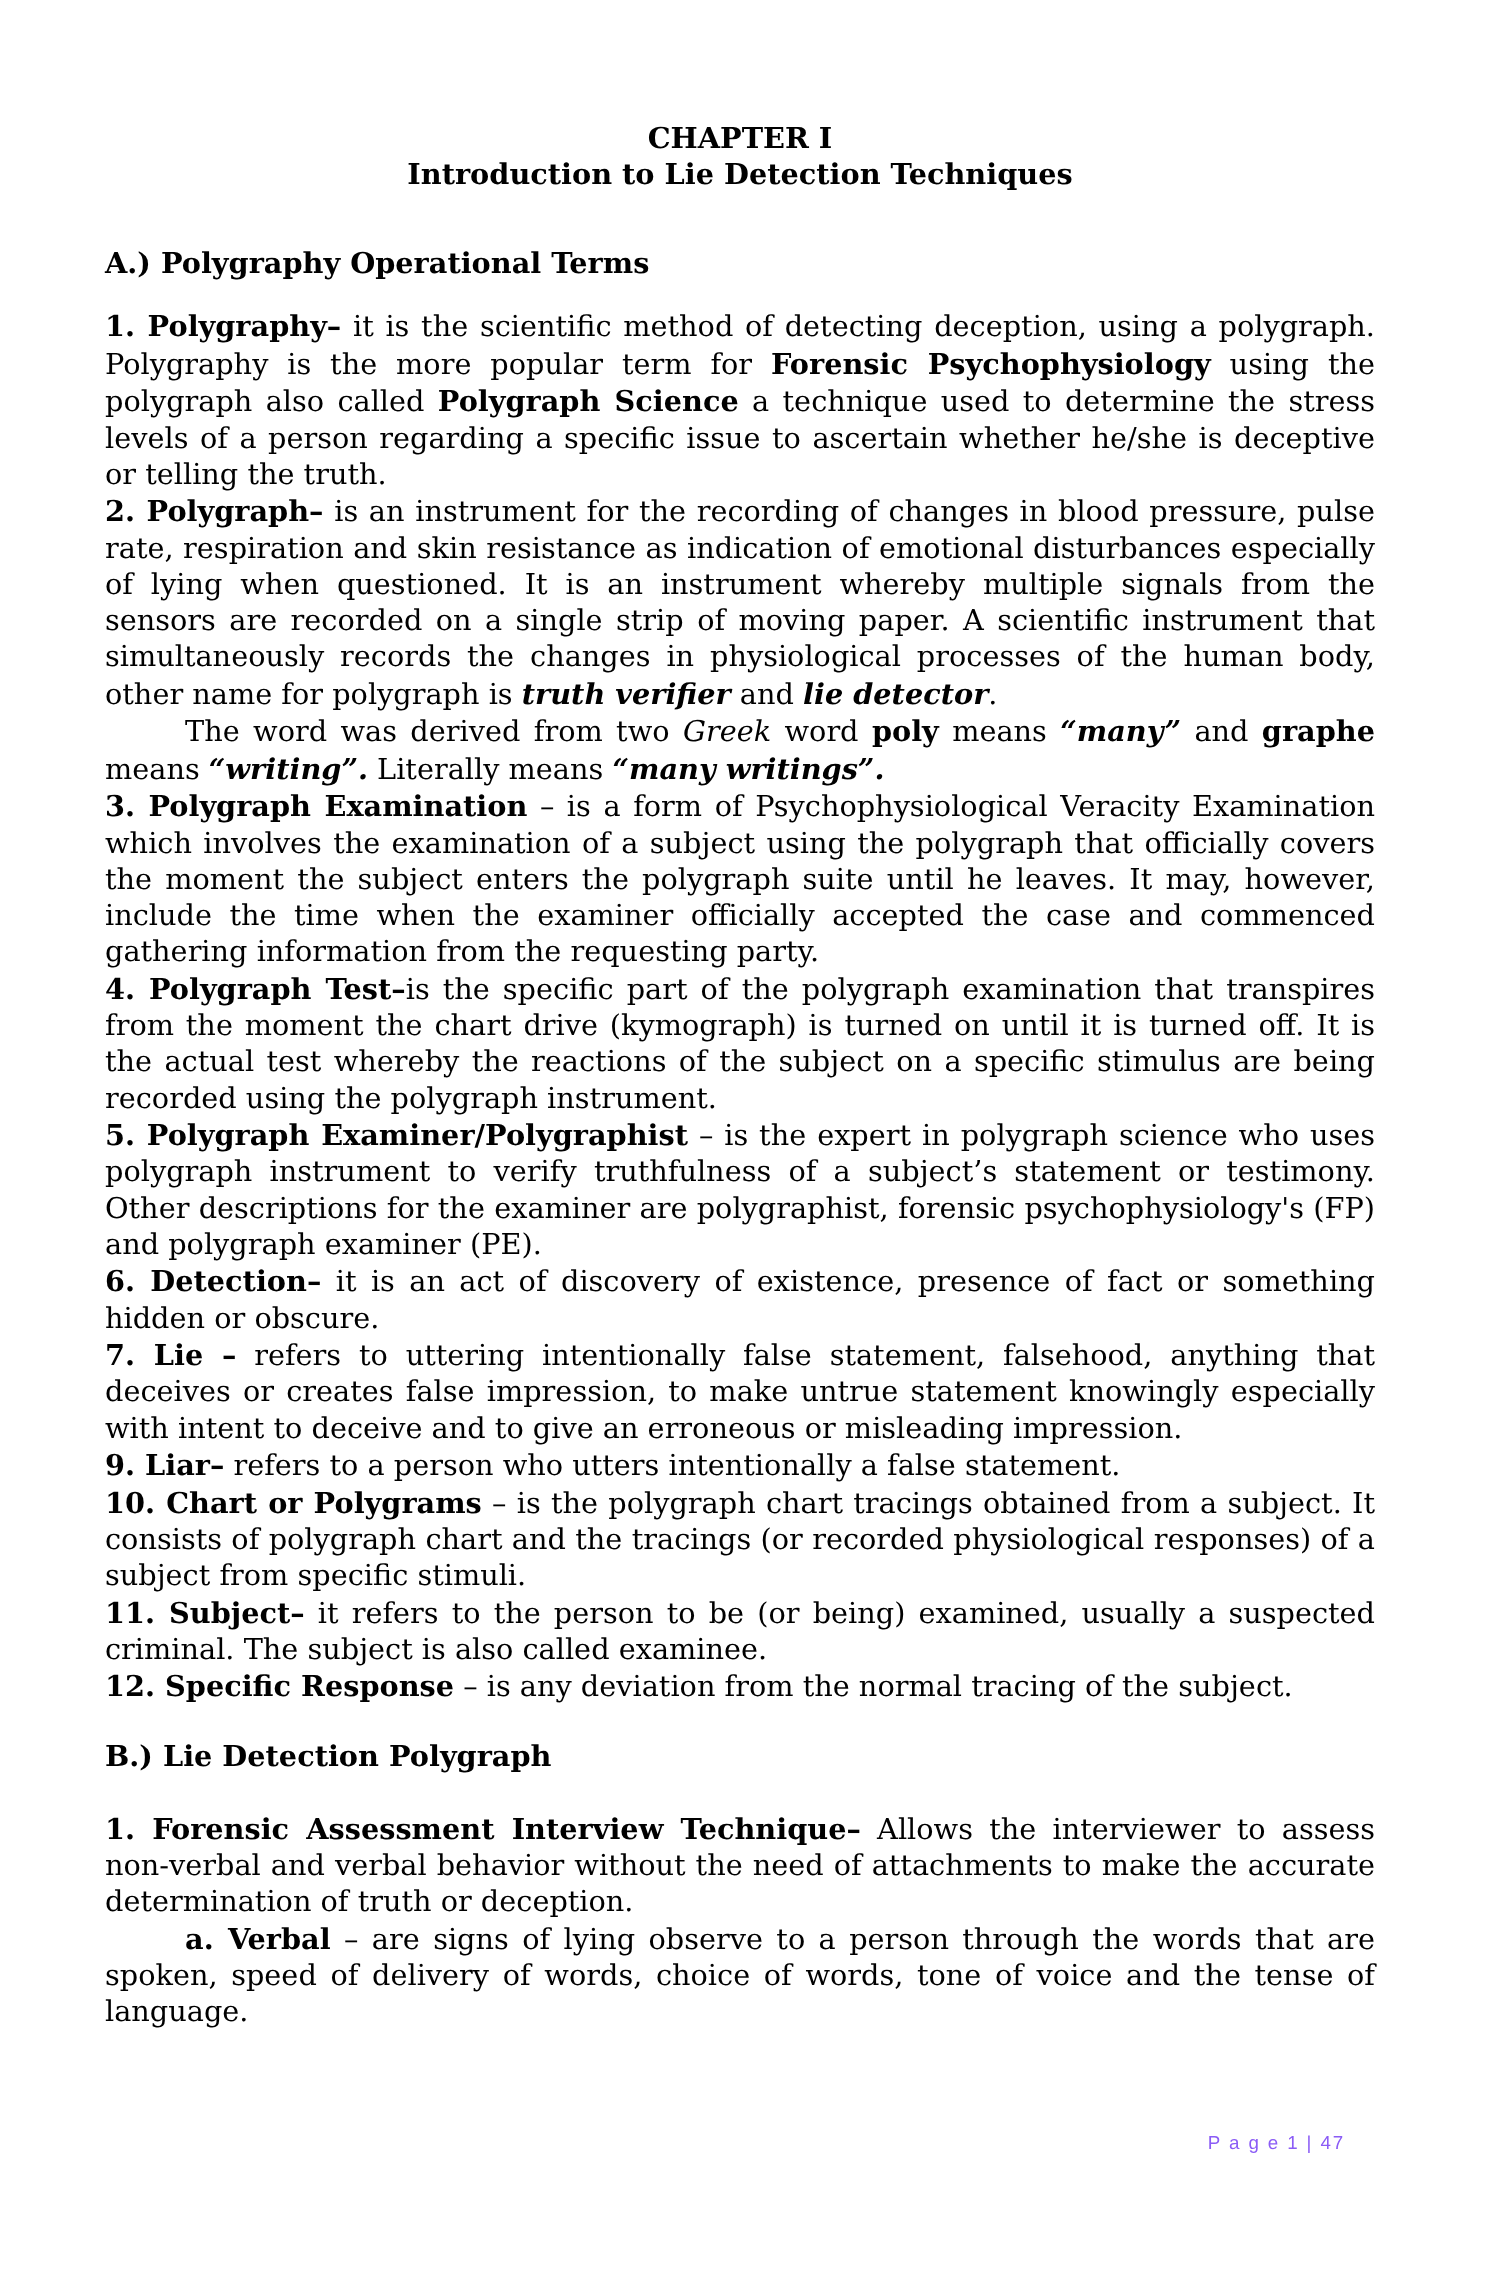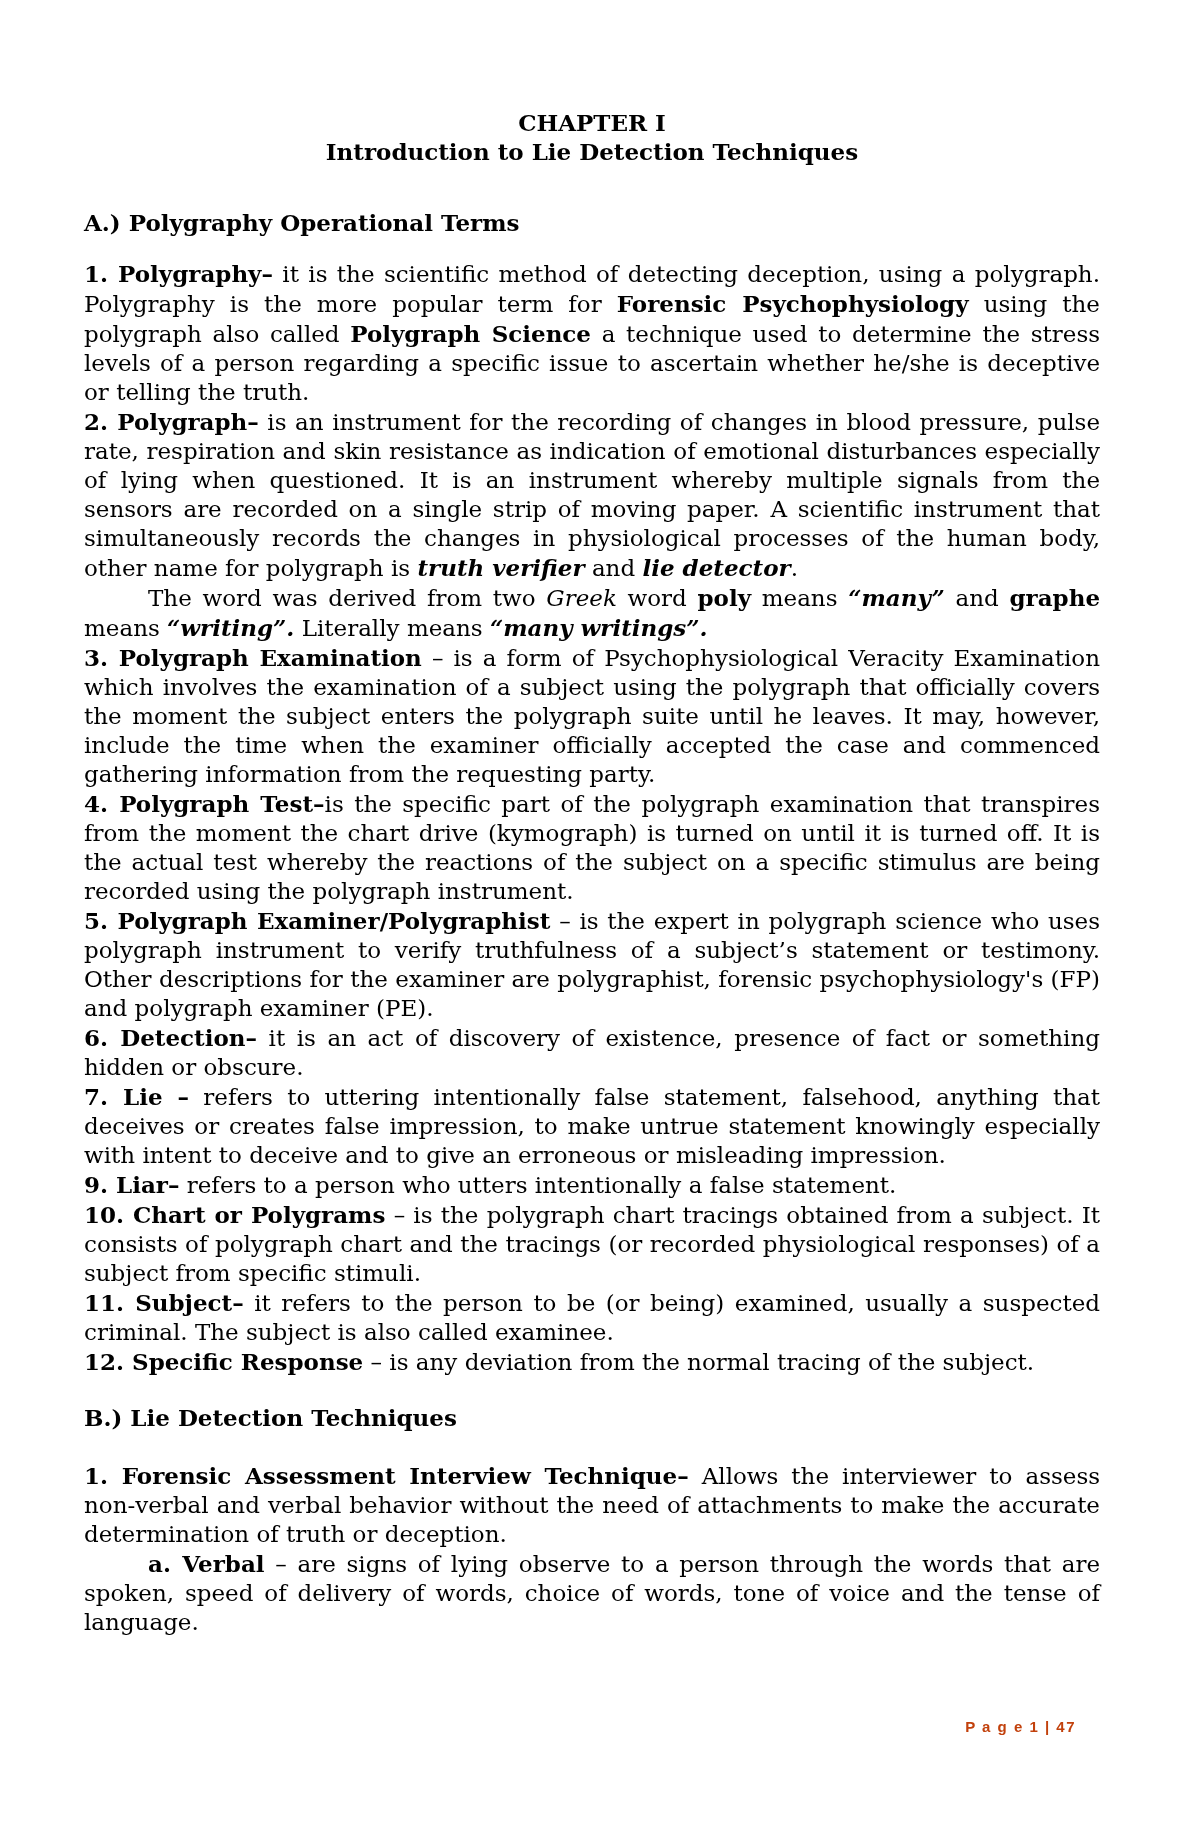--- a/index.html
+++ b/index.html
@@ -5,21 +5,21 @@
   html, body { margin: 0; padding: 0; }
   body {
     width: 1200px; height: 1835px;
     background: #ffffff;
     font-family: "DejaVu Serif", serif;
     color: #000000;
     position: relative;
     overflow: hidden;
   }
   .page {
-    position: absolute; left: 0; top: 16px;
+    position: absolute; left: 0; top: 4px;
     width: 1200px; height: 1302px;
     background: #ffffff;
   }
   .content {
     position: absolute;
     left: 84px; top: 92px;
     width: 1016px;
     font-size: 23px;
     line-height: 29px;
   }
@@ -44,24 +44,24 @@
   .para.indent { text-indent: 64px; }
   .sp-42 { height: 42px; }
   .sp-29 { height: 29px; }
   .sp-26 { height: 26px; }
   .sp-22 { height: 22px; }
   .footer {
     position: absolute;
     top: 1702px;
     right: 124px;
     font-family: "Liberation Sans", sans-serif;
-    font-weight: bold;
+    font-weight: normal;
     font-size: 15px;
     letter-spacing: 1.5px;
-    color: #c2410c;
+    color: #8b5cf6;
   }
 </style>
 </head>
 <body>
 
 <div class="page">
   <div class="content">
     <p class="doc-title">CHAPTER I</p>
     <p class="doc-subtitle">Introduction to Lie Detection Techniques</p>
     <div class="sp-42"></div>
@@ -75,21 +75,21 @@
         <p class="para"><span style="font-weight: bold; margin-top: 20px;">4. Polygraph Test–</span><span>is the specific part of the polygraph examination that transpires from the moment the chart drive (kymograph) is turned on until it is turned off. It is the actual test whereby the reactions of the subject on a specific stimulus are being recorded using the polygraph instrument.</span></p>
         <p class="para"><span style="font-weight: bold;">5. Polygraph Examiner/Polygraphist</span><span> – is the expert in polygraph science who uses polygraph instrument to verify truthfulness of a subject’s statement or testimony. Other descriptions for the examiner are polygraphist, forensic psychophysiology's (FP) and polygraph examiner (PE).</span></p>
         <p class="para"><span style="font-weight: bold;">6. Detection–</span><span> it is an act of discovery of existence, presence of fact or something hidden or obscure.</span></p>
         <p class="para"><span style="font-weight: bold;">7. Lie –</span><span> refers to uttering intentionally false statement, falsehood, anything that deceives or creates false impression, to make untrue statement knowingly especially with intent to deceive and to give an erroneous or misleading impression.</span></p>
         <p class="para"><span style="font-weight: bold;">9. Liar–</span><span> refers to a person who utters intentionally a false statement.</span></p>
         <p class="para"><span style="font-weight: bold;">10. Chart or Polygrams</span><span> – is the polygraph chart tracings obtained from a subject. It consists of polygraph chart and the tracings (or recorded physiological responses) of a subject from specific stimuli.</span></p>
         <p class="para"><span style="font-weight: bold;">11. Subject–</span><span> it refers to the person to be (or being) examined, usually a suspected criminal.  The subject is also called examinee.</span></p>
         <p class="para"><span style="font-weight: bold; margin-top: 12px;">12. Specific Response</span><span> – is any deviation from the normal tracing of the subject.</span></p>
       </div>
     <div class="sp-26"></div>
-    <p class="section-heading">B.) Lie Detection Techniques</p>
+    <p class="section-heading">B.) Lie Detection Polygraph</p>
     <div class="sp-29"></div>
     <div id="section-b-paragraphs">
         <p class="para"><span style="font-weight: bold;">1. Forensic Assessment Interview Technique–</span><span> Allows the interviewer to assess non-verbal and verbal behavior without the need of attachments to make the accurate determination of truth or deception.</span></p>
         <p class="para indent"><span style="font-weight: bold;">a. Verbal</span><span> – are signs of lying observe to a person through the words that are spoken, speed of delivery of words, choice of words, tone of voice and the tense of language.</span></p>
       </div>
   </div>
   <div class="footer">P a g e  1 | 47</div>
 </div>
 
 </body></html>

